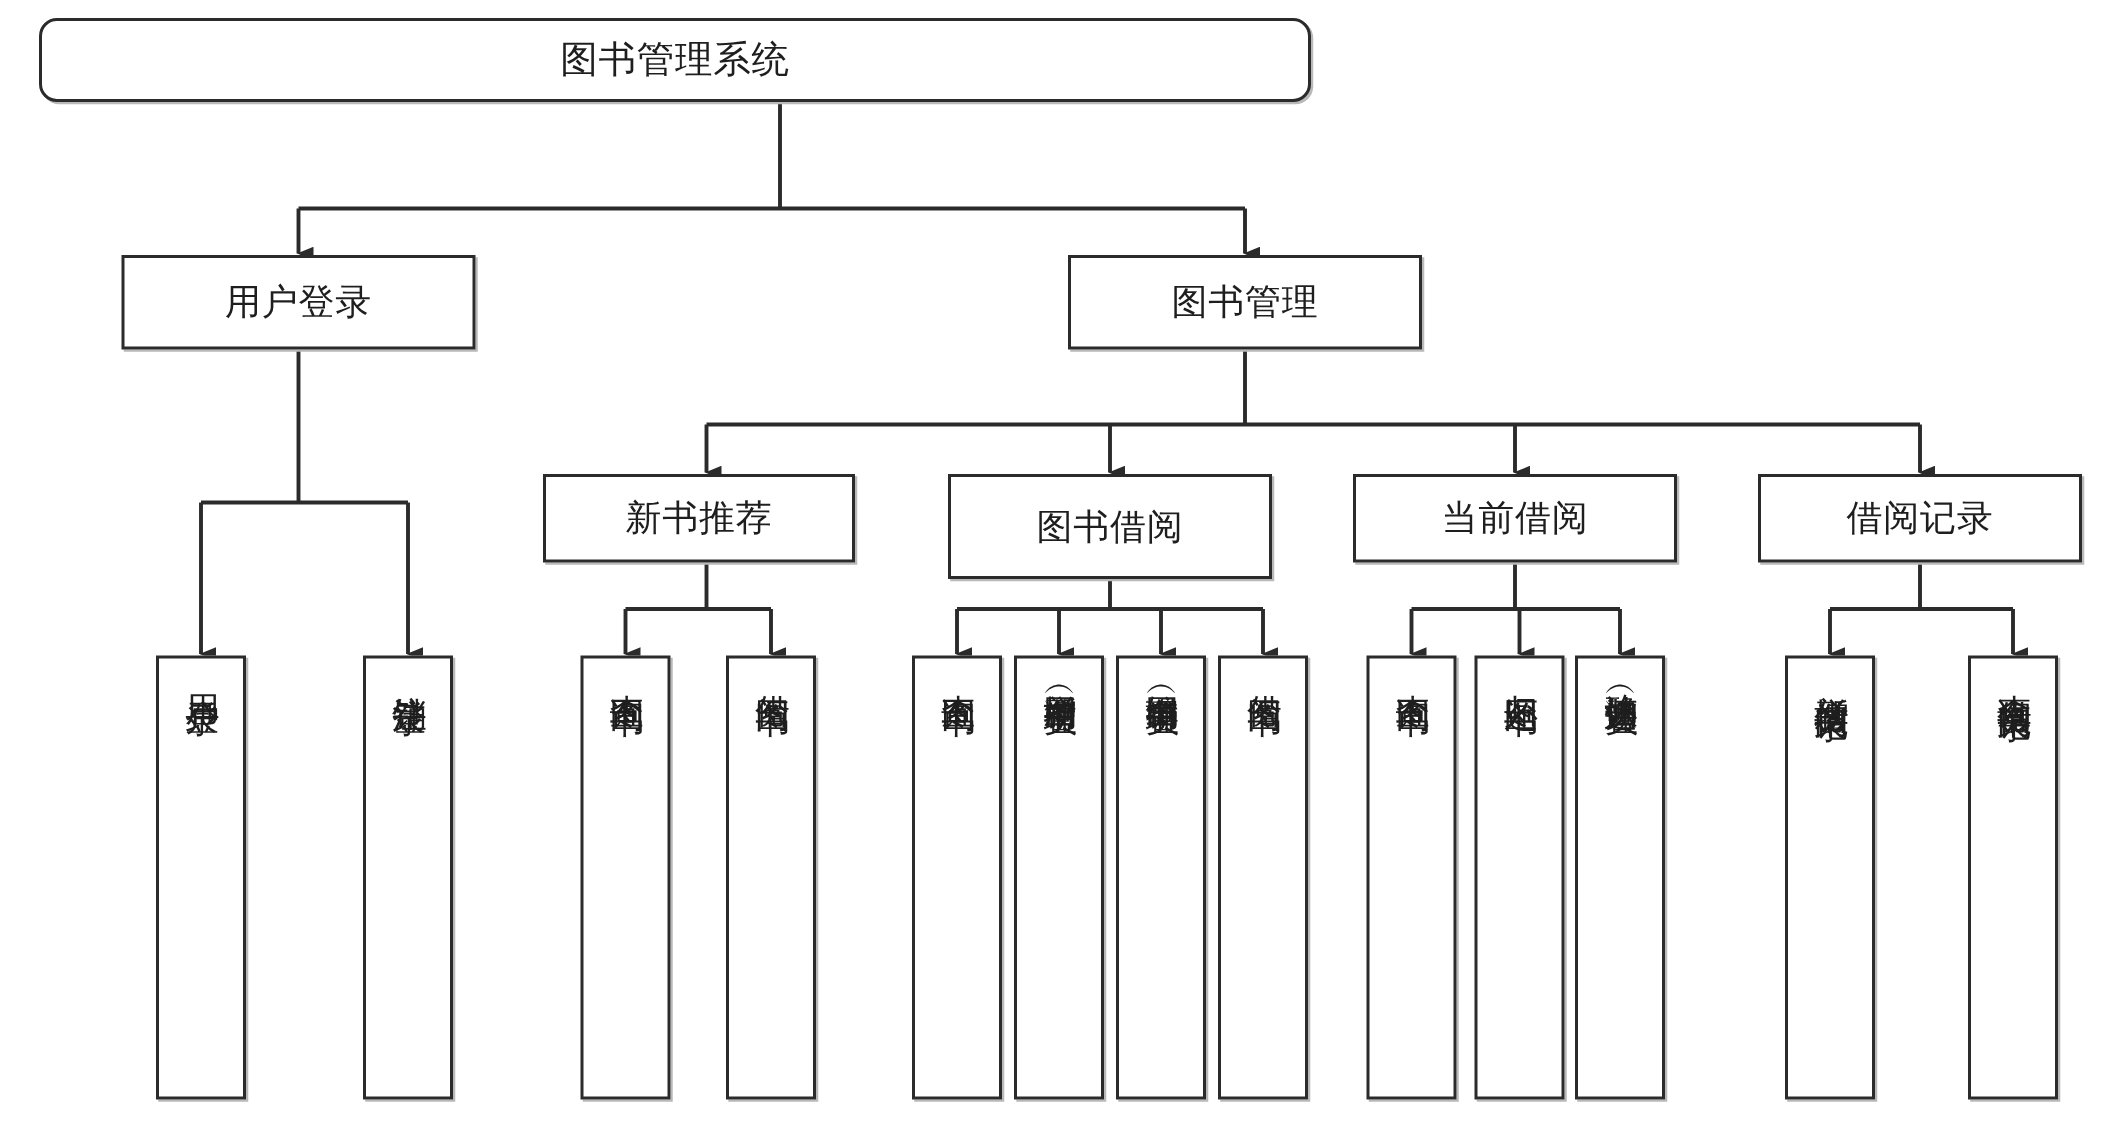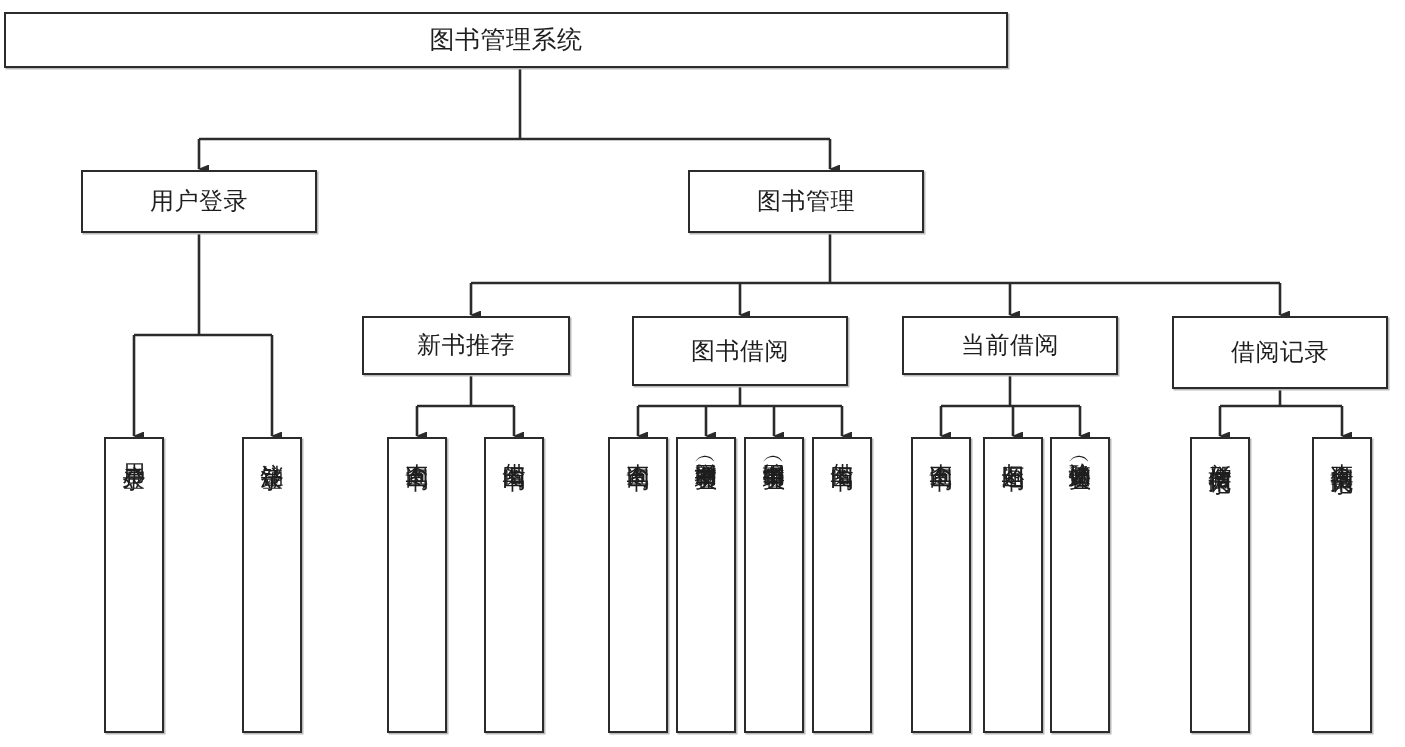--- a/index.html
+++ b/index.html
@@ -119,39 +119,39 @@
         <line x1="1013" y1="406" x2="1013" y2="436" marker-end="url(#arrow)"></line>
         <line x1="1080" y1="406" x2="1080" y2="436" marker-end="url(#arrow)"></line>
         <line x1="1280" y1="375" x2="1280" y2="406"></line>
         <line x1="1220" y1="406" x2="1342" y2="406"></line>
         <line x1="1220" y1="406" x2="1220" y2="436" marker-end="url(#arrow)"></line>
         <line x1="1342" y1="406" x2="1342" y2="436" marker-end="url(#arrow)"></line>
       </g>
   </svg>
 
   <div id="nodes-layer">
-      <div class="node horizontal root" style="left: 4px; top: 12px; width: 1004px; height: 56px;">
+      <div class="node horizontal root" style="left: 26px; top: 12px; width: 848px; height: 56px; border-radius: 12px;">
         <span class="node-label">图书管理系统</span>
       </div>
       <div class="node horizontal" style="left: 81px; top: 170px; width: 236px; height: 63px;">
         <span class="node-label">用户登录</span>
       </div>
-      <div class="node horizontal" style="left: 688px; top: 170px; width: 236px; height: 63px;">
+      <div class="node horizontal" style="left: 712px; top: 170px; width: 236px; height: 63px;">
         <span class="node-label">图书管理</span>
       </div>
       <div class="node horizontal" style="left: 362px; top: 316px; width: 208px; height: 59px;">
         <span class="node-label">新书推荐</span>
       </div>
       <div class="node horizontal" style="left: 632px; top: 316px; width: 216px; height: 70px;">
         <span class="node-label">图书借阅</span>
       </div>
       <div class="node horizontal" style="left: 902px; top: 316px; width: 216px; height: 59px;">
         <span class="node-label">当前借阅</span>
       </div>
-      <div class="node horizontal" style="left: 1172px; top: 316px; width: 216px; height: 73px;">
+      <div class="node horizontal" style="left: 1172px; top: 316px; width: 216px; height: 59px;">
         <span class="node-label">借阅记录</span>
       </div>
       <div class="node leaf" style="left: 104px; top: 437px; width: 60px; height: 296px;">
         <span class="node-label">用户登录</span>
       </div>
       <div class="node leaf" style="left: 242px; top: 437px; width: 60px; height: 296px;">
         <span class="node-label">注销登录</span>
       </div>
       <div class="node leaf" style="left: 387px; top: 437px; width: 60px; height: 296px;">
         <span class="node-label">查询图书</span>

